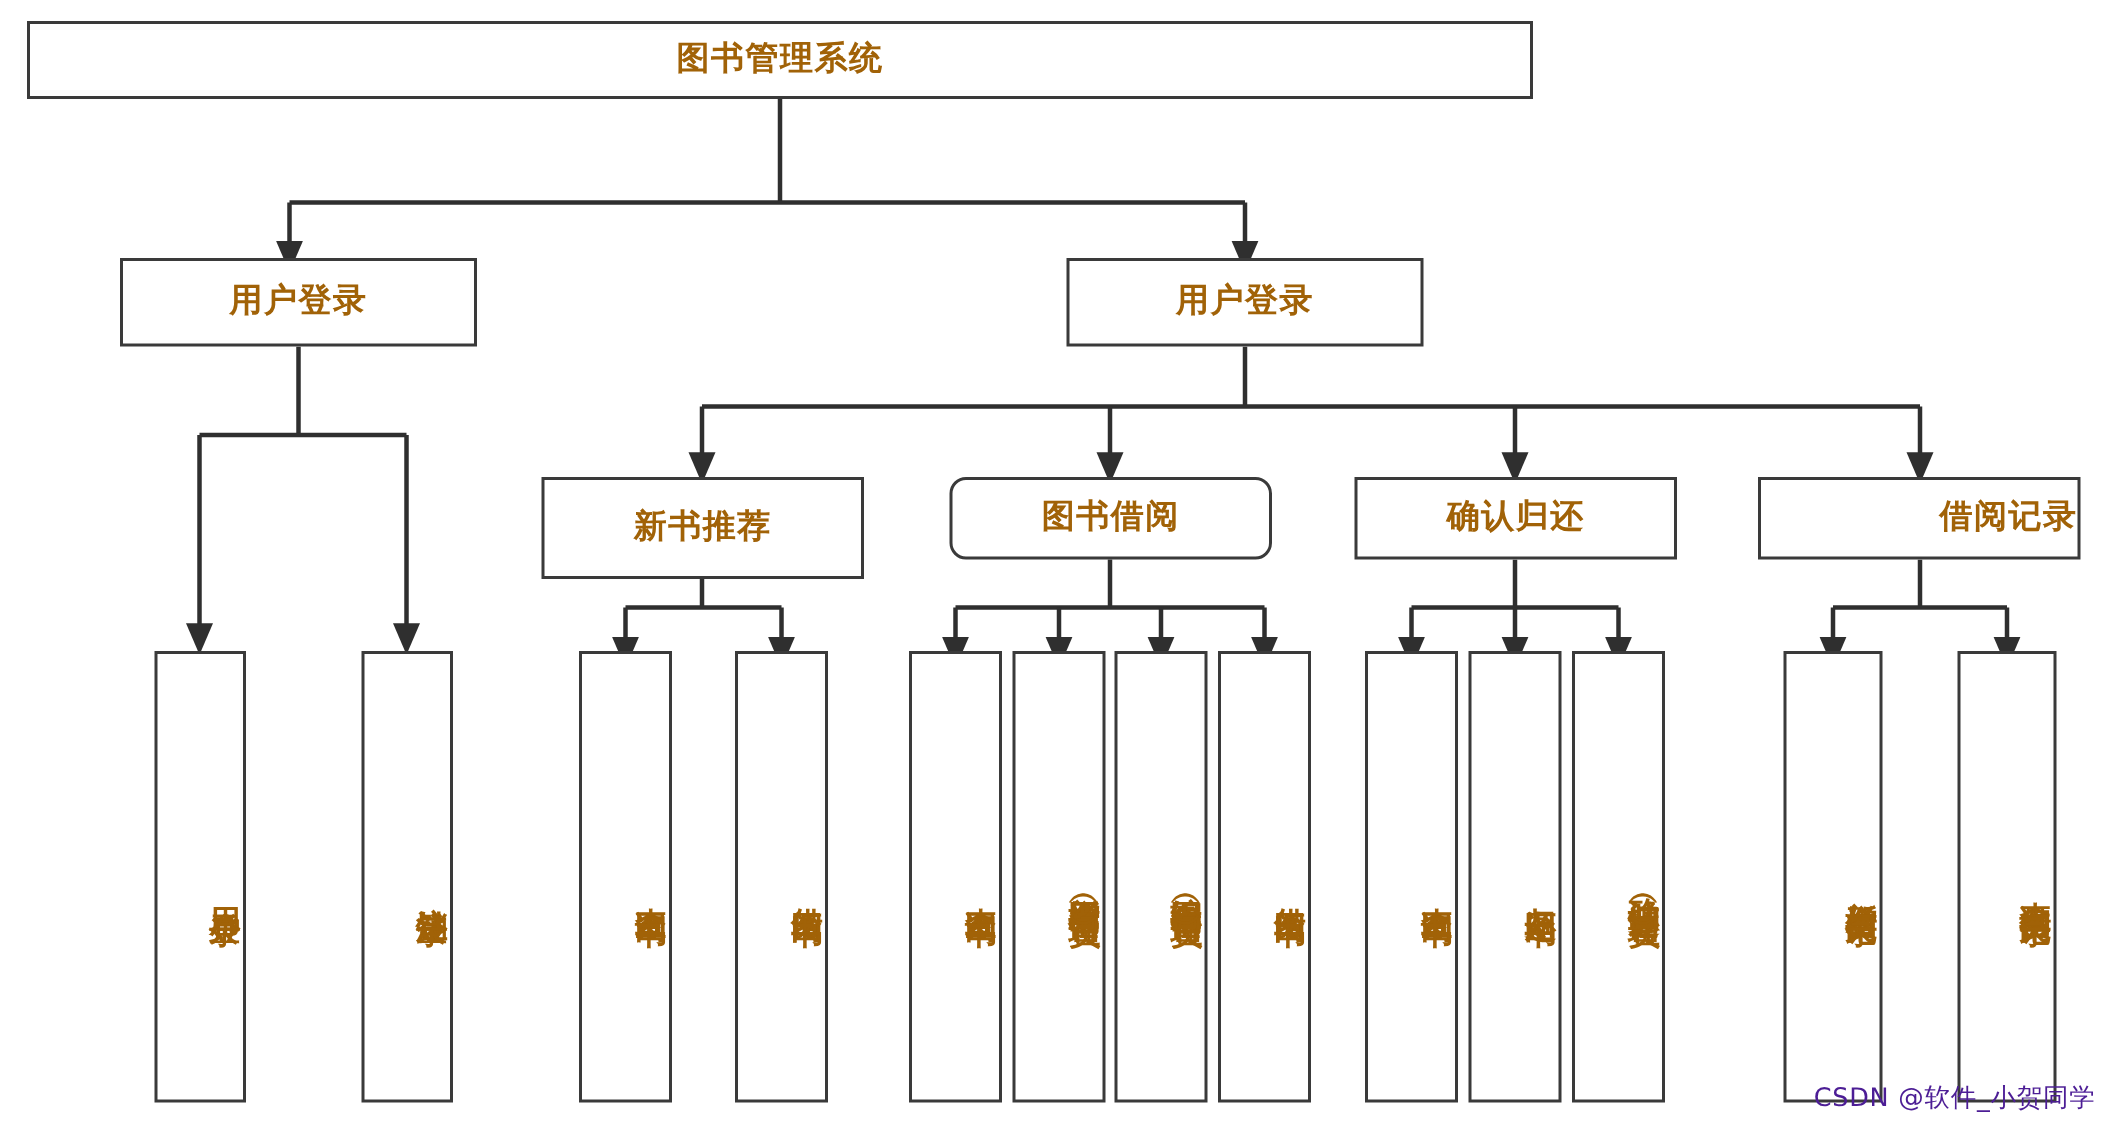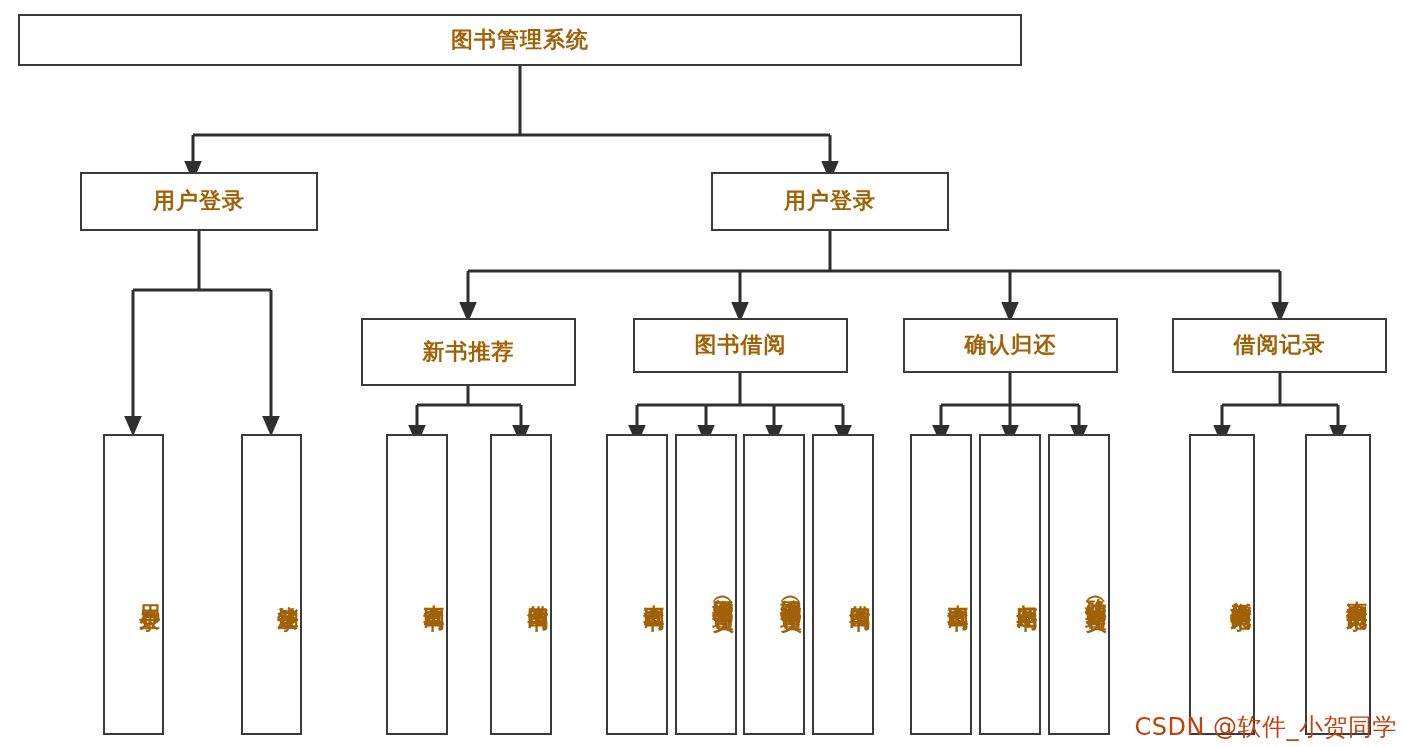--- a/index.html
+++ b/index.html
@@ -54,22 +54,22 @@
     left: 0;
     top: 0;
     width: 1405px;
     height: 747px;
     pointer-events: none;
   }
   .watermark {
     position: absolute;
     right: 8px;
     bottom: 4px;
-    font-size: 24px;
-    color: #c2410c;
+    font-size: 17px;
+    color: #4c1d95;
     letter-spacing: 0.5px;
     white-space: nowrap;
   }
 </style>
 </head>
 <body>
 
 <div id="canvas">
 
   <svg class="wires" viewBox="0 0 1405 747" xmlns="http://www.w3.org/2000/svg">
@@ -129,27 +129,27 @@
   <div class="node node-h" style="left:80px; top:172px; width:238px; height:59px;">
     <span>用户登录</span>
   </div>
   <div class="node node-h" style="left:711px; top:172px; width:238px; height:59px;">
     <span>用户登录</span>
   </div>
 
   <div class="node node-h" style="left:361px; top:318px; width:215px; height:68px;">
     <span>新书推荐</span>
   </div>
-  <div class="node node-h" style="left:633px; top:318px; width:215px; height:55px;">
+  <div class="node node-h" style="left:633px; top:318px; width:215px; height:55px;border-radius:11px;">
     <span>图书借阅</span>
   </div>
   <div class="node node-h" style="left:903px; top:318px; width:215px; height:55px;">
     <span>确认归还</span>
   </div>
-  <div class="node node-h" style="left:1172px; top:318px; width:215px; height:55px;">
+  <div class="node node-h" style="left:1172px; top:318px; width:215px; height:55px;justify-content:flex-end;">
     <span>借阅记录</span>
   </div>
 
   <div class="node node-v" style="left:103px; top:434px; width:61px; height:301px;">
     <span>用户登录</span>
   </div>
   <div class="node node-v" style="left:241px; top:434px; width:61px; height:301px;">
     <span>注销登录</span>
   </div>
 

